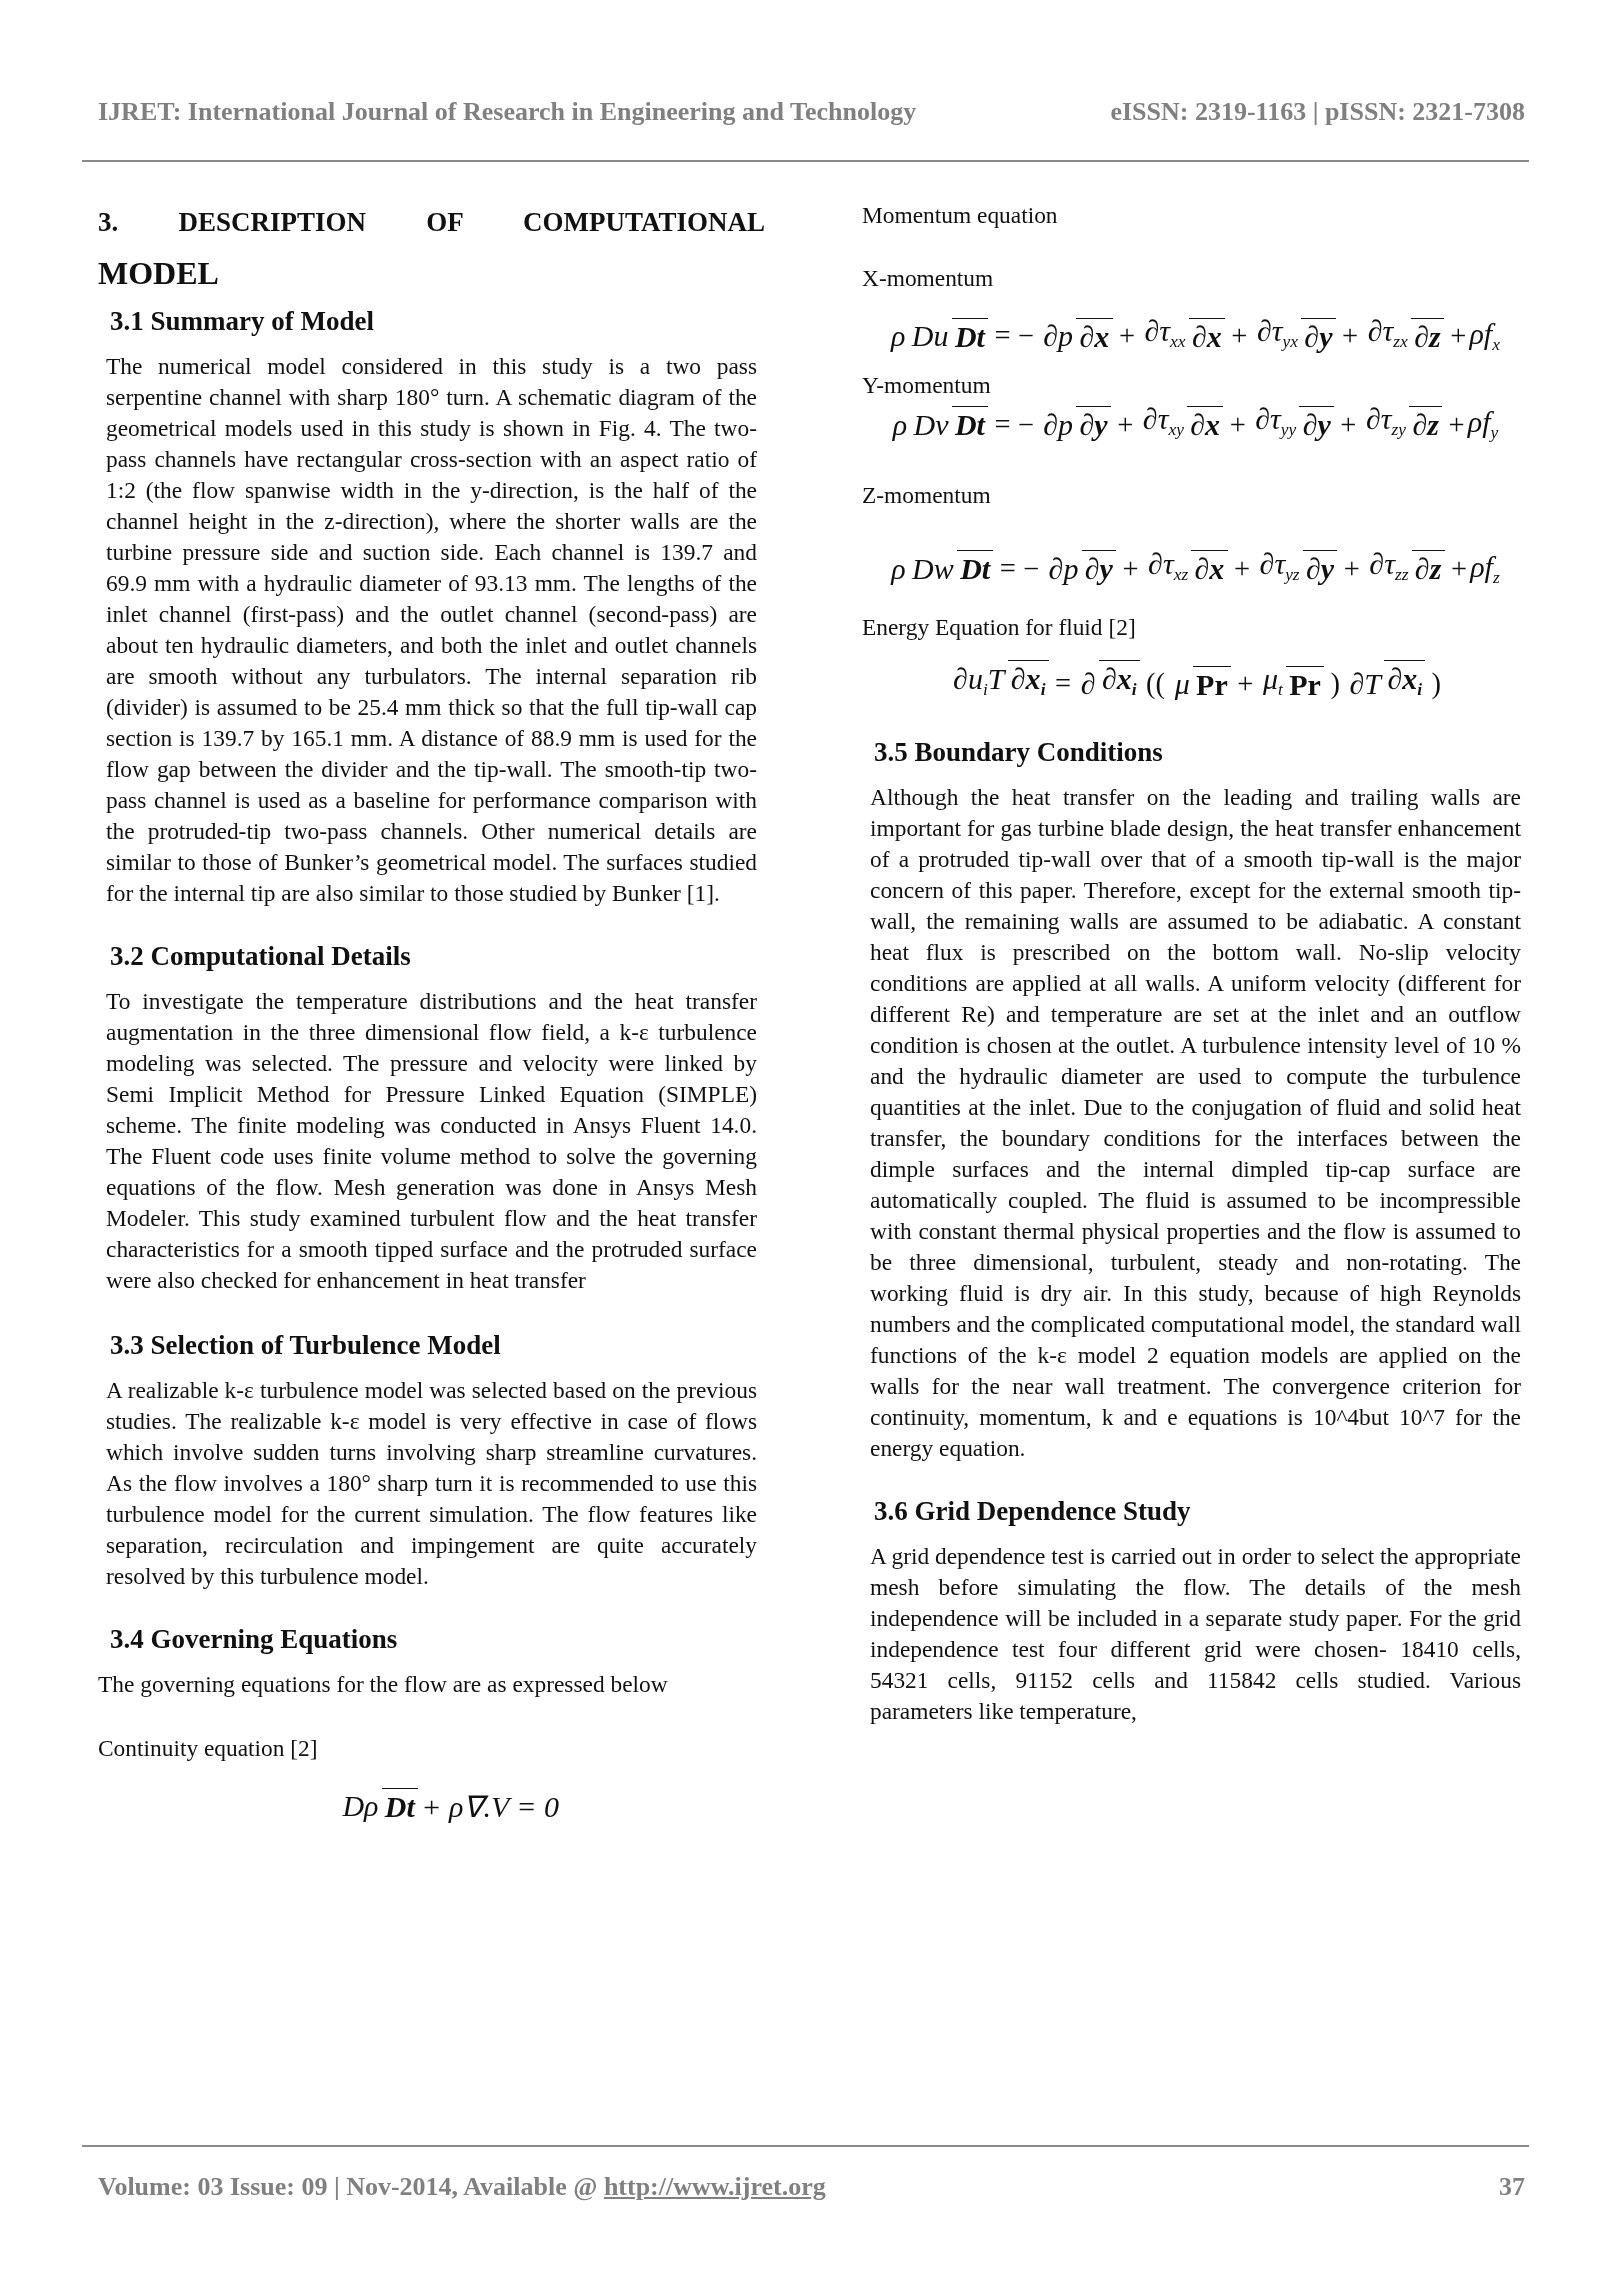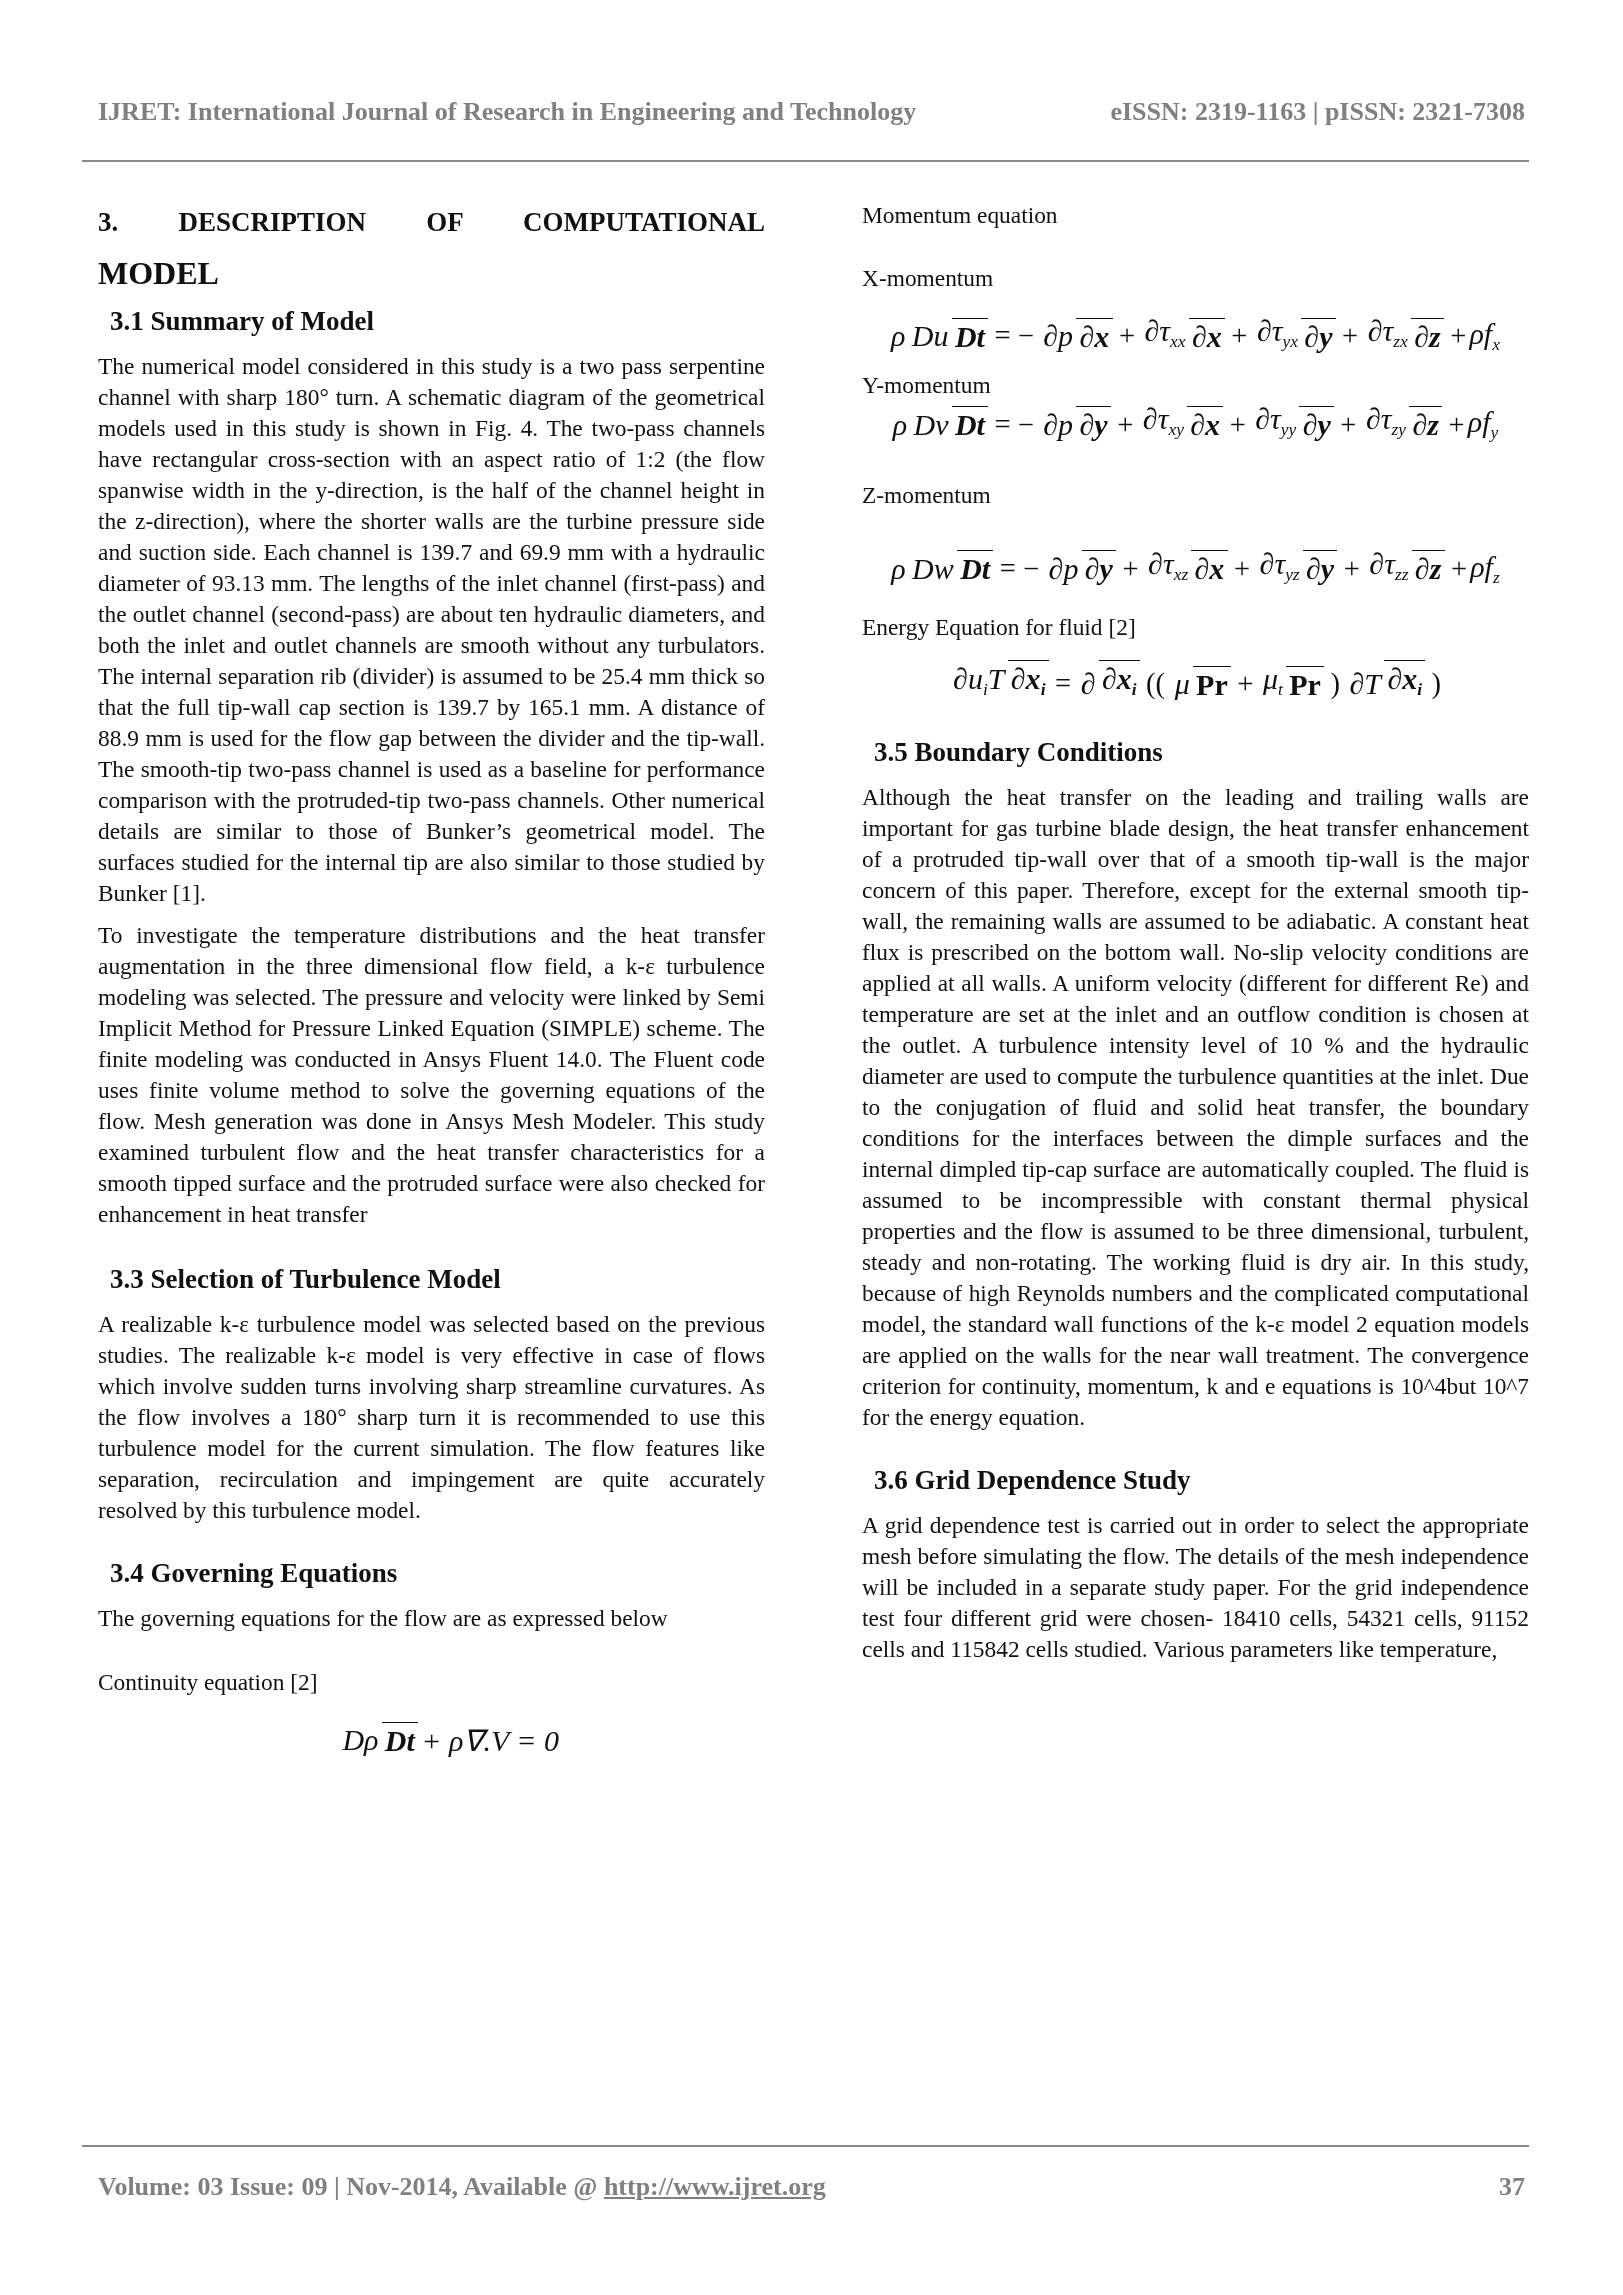--- a/index.html
+++ b/index.html
@@ -21,21 +21,21 @@
   }
   .footer .left { position: absolute; left: 0; top: 0; }
   .footer .right { position: absolute; right: 0; top: 0; }
   .footer a { color: #808080; text-decoration: underline; }
 
   .col { position: absolute; top: 197px; width: 667px; }
   .col.left { left: 98px; }
   .col.right { left: 862px; }
 
   .p {
-    font-size: 23.4px; line-height: 31px; text-align: justify; margin: 0;
+    font-size: 23.4px; line-height: 31px; text-align: justify; margin: 8px;
   }
   .h1 {
     font-size: 27px; font-weight: bold; line-height: 51px; margin: 0;
     text-align: justify; text-align-last: justify;
   }
   .h1b { font-size: 32px; font-weight: bold; line-height: 51px; margin: 0; }
   .h2 { font-size: 27px; font-weight: bold; margin: 12px; line-height: 35px; }
   .plain { font-size: 23.4px; line-height: 31px; margin: 0; }
 
   
@@ -57,20 +57,21 @@
 </div>
 <div class="rule-top"></div>
 
 <div class="col left">
   <p class="h1">3. DESCRIPTION OF COMPUTATIONAL</p>
   <p class="h1b">MODEL</p>
 
   <p class="h2" style="margin-top:4.8px">3.1 Summary of Model</p>
   <p class="p" style="margin-top:9.5px">The numerical model considered in this study is a two pass serpentine channel with sharp 180° turn. A schematic diagram of the geometrical models used in this study is shown in Fig. 4. The two-pass channels have rectangular cross-section with an aspect ratio of 1:2 (the flow spanwise width in the y-direction, is the half of the channel height in the z-direction), where the shorter walls are the turbine pressure side and suction side. Each channel is 139.7 and 69.9 mm with a hydraulic diameter of 93.13 mm. The lengths of the inlet channel (first-pass) and the outlet channel (second-pass) are about ten hydraulic diameters, and both the inlet and outlet channels are smooth without any turbulators. The internal separation rib (divider) is assumed to be 25.4 mm thick so that the full tip-wall cap section is 139.7 by 165.1 mm. A distance of 88.9 mm is used for the flow gap between the divider and the tip-wall. The smooth-tip two-pass channel is used as a baseline for performance comparison with the protruded-tip two-pass channels. Other numerical details are similar to those of Bunker’s geometrical model. The surfaces studied for the internal tip are also similar to those studied by Bunker [1].</p>
 
+  <p class="h2" style="margin-top:30px">3.2 Computational Details</p>
   <p class="p" style="margin-top:11px">To investigate the temperature distributions and the heat transfer augmentation in the three dimensional flow field, a k-ε turbulence modeling was selected. The pressure and velocity were linked by Semi Implicit Method for Pressure Linked Equation (SIMPLE) scheme. The finite modeling was conducted in Ansys Fluent 14.0. The Fluent code uses finite volume method to solve the governing equations of the flow. Mesh generation was done in Ansys Mesh Modeler. This study examined turbulent flow and the heat transfer characteristics for a smooth tipped surface and the protruded surface were also checked for enhancement in heat transfer</p>
 
   <p class="h2" style="margin-top:32px">3.3 Selection of Turbulence Model</p>
   <p class="p" style="margin-top:11px">A realizable k-ε turbulence model was selected based on the previous studies. The realizable k-ε model is very effective in case of flows which involve sudden turns involving sharp streamline curvatures. As the flow involves a 180° sharp turn it is recommended to use this turbulence model for the current simulation. The flow features like separation, recirculation and impingement are quite accurately resolved by this turbulence model.</p>
 
   <p class="h2" style="margin-top:30px">3.4 Governing Equations</p>
   <p class="plain" style="margin-top:11px">The governing equations for the flow are as expressed below</p>
 
   <p class="plain" style="margin-top:33px">Continuity equation [2]</p>
 

